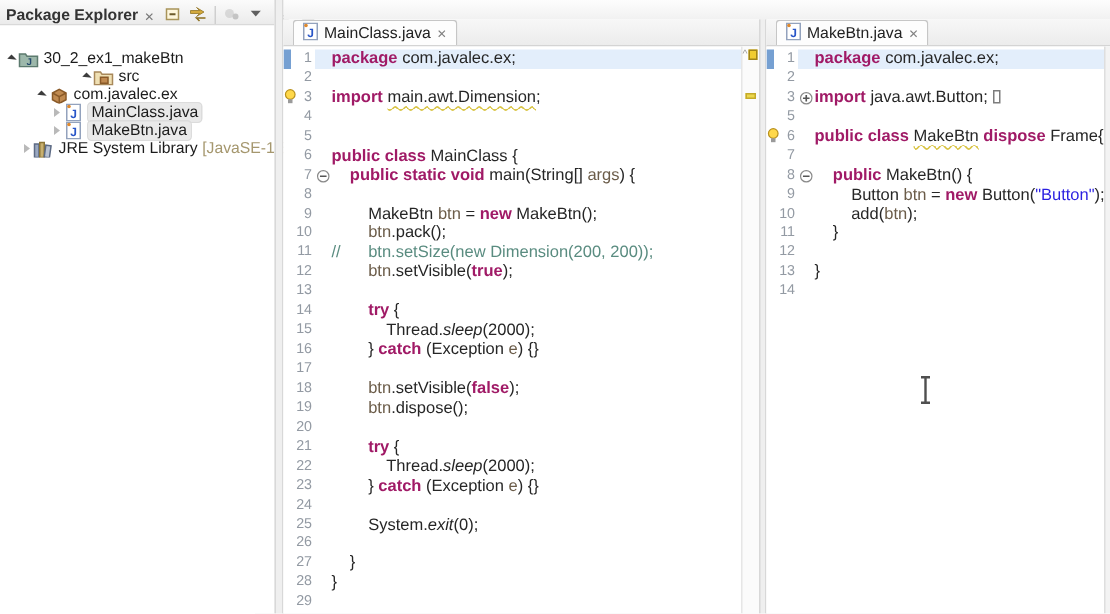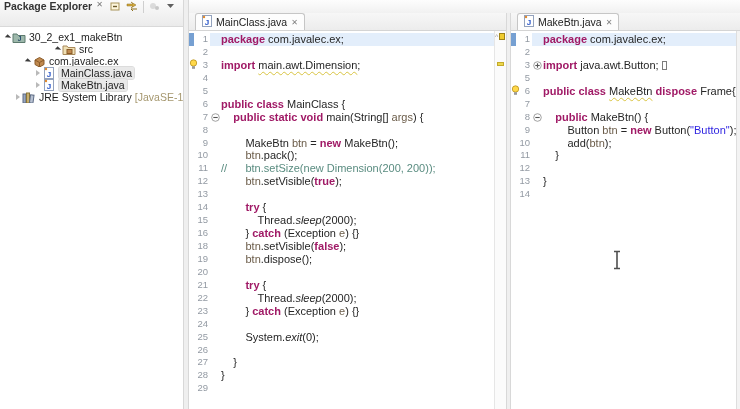--- a/index.html
+++ b/index.html
@@ -2,31 +2,31 @@
 <html><head>
 <meta charset="utf-8">
 <style>
   * { margin:0; padding:0; box-sizing:border-box; }
   html,body { width:740px; height:409px; overflow:hidden; }
   body { font-family:"Liberation Sans", sans-serif; background:#fff; }
   .root { position:relative; width:740px; height:409px; background:#f2f2f2; display:flex; }
 
   
   .pkg-pane { width:183px; height:409px; background:#fff; display:flex; flex-direction:column; }
-  .pkg-header { height:27px; background:linear-gradient(#fbfbfb,#ebebeb); border-bottom:1px solid #d9d9d9; display:flex; align-items:flex-start; }
+  .pkg-header { height:17px; background:linear-gradient(#fbfbfb,#ebebeb); border-bottom:1px solid #d9d9d9; display:flex; align-items:flex-end; }
   .grip { width:7px; height:12px; margin-left:1px;
           background-image:radial-gradient(circle at 1px 1px, #aeaeae 1px, transparent 1.2px);
           background-size:3px 3px; }
   .pkg-title { font-size:10.5px; font-weight:bold; color:#333; margin-left:3px; white-space:nowrap; }
   .view-close { font-size:8px; color:#777; margin-left:4px; cursor:default; }
   .pkg-toolbar { display:flex; align-items:center; gap:4px; margin-left:6px; }
   .tb-icon { width:13px; height:13px; display:flex; align-items:center; justify-content:center; }
   .tb-sep { width:1px; height:12px; background:#cfcfcf; }
   .dim { opacity:.45; }
-  .pkg-tree { flex:1; background:#fff; padding-top:4px; }
+  .pkg-tree { flex:1; background:#fff; padding-top:16px; }
   .tree-row { height:12px; display:flex; align-items:center; font-size:10.5px; color:#1c1c1c; white-space:nowrap; }
   .tree-row .arrow { width:9px; display:inline-flex; justify-content:center; flex:none; }
   .arr-exp { width:0; height:0; border-left:4px solid transparent; border-right:0 solid transparent; border-top:5px solid #3c3c3c; transform:rotate(-45deg); }
   .arr-col { width:0; height:0; border-top:3.5px solid transparent; border-bottom:3.5px solid transparent; border-left:4.5px solid #b9b9b9; }
   .tree-ico { width:14px; height:12px; display:inline-flex; align-items:center; justify-content:center; flex:none; margin-right:3px; }
   .tree-label.sel { background:#e9e9e9; border-radius:2px; padding:0 2px; outline:1px solid #dcdcdc; }
   .tree-suffix { color:#a5976e; margin-left:3px; }
 
   
   .v-divider { width:6px; height:409px; background:#efefef; border-left:1px solid #d8d8d8; border-right:1px solid #d8d8d8; }
@@ -321,20 +321,26 @@
                 <span class="ln-code"><span class="tk-p">            Thread.</span><span class="tk-sm">sleep</span><span class="tk-p">(2000);</span></span>
               </div>
               <div class="row">
                 <span class="ln-marker"></span>
                 <span class="ln-num">16</span>
                 <span class="ln-fold"></span>
                 <span class="ln-code"><span class="tk-p">        } </span><span class="tk-k">catch</span><span class="tk-p"> (Exception </span><span class="tk-v">e</span><span class="tk-p">) {}</span></span>
               </div>
               <div class="row">
                 <span class="ln-marker"></span>
+                <span class="ln-num">17</span>
+                <span class="ln-fold"></span>
+                <span class="ln-code"></span>
+              </div>
+              <div class="row">
+                <span class="ln-marker"></span>
                 <span class="ln-num">18</span>
                 <span class="ln-fold"></span>
                 <span class="ln-code"><span class="tk-p">        </span><span class="tk-v">btn</span><span class="tk-p">.setVisible(</span><span class="tk-k">false</span><span class="tk-p">);</span></span>
               </div>
               <div class="row">
                 <span class="ln-marker"></span>
                 <span class="ln-num">19</span>
                 <span class="ln-fold"></span>
                 <span class="ln-code"><span class="tk-p">        </span><span class="tk-v">btn</span><span class="tk-p">.dispose();</span></span>
               </div>

